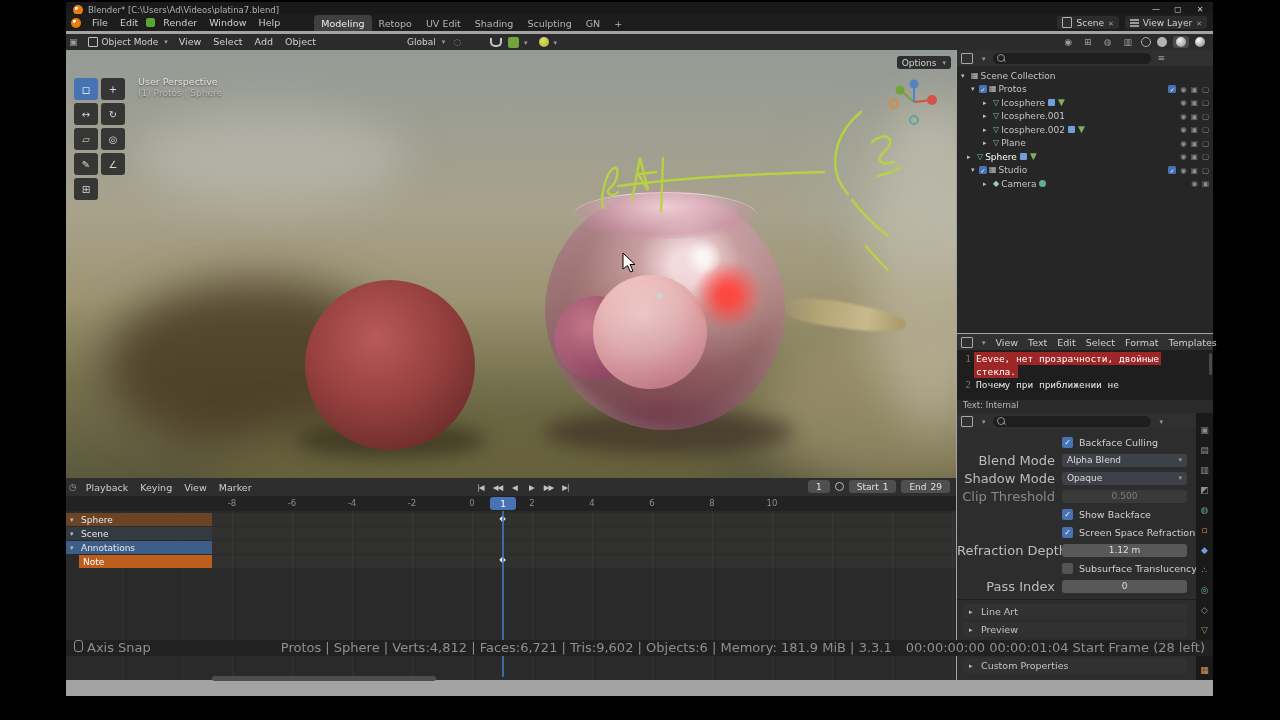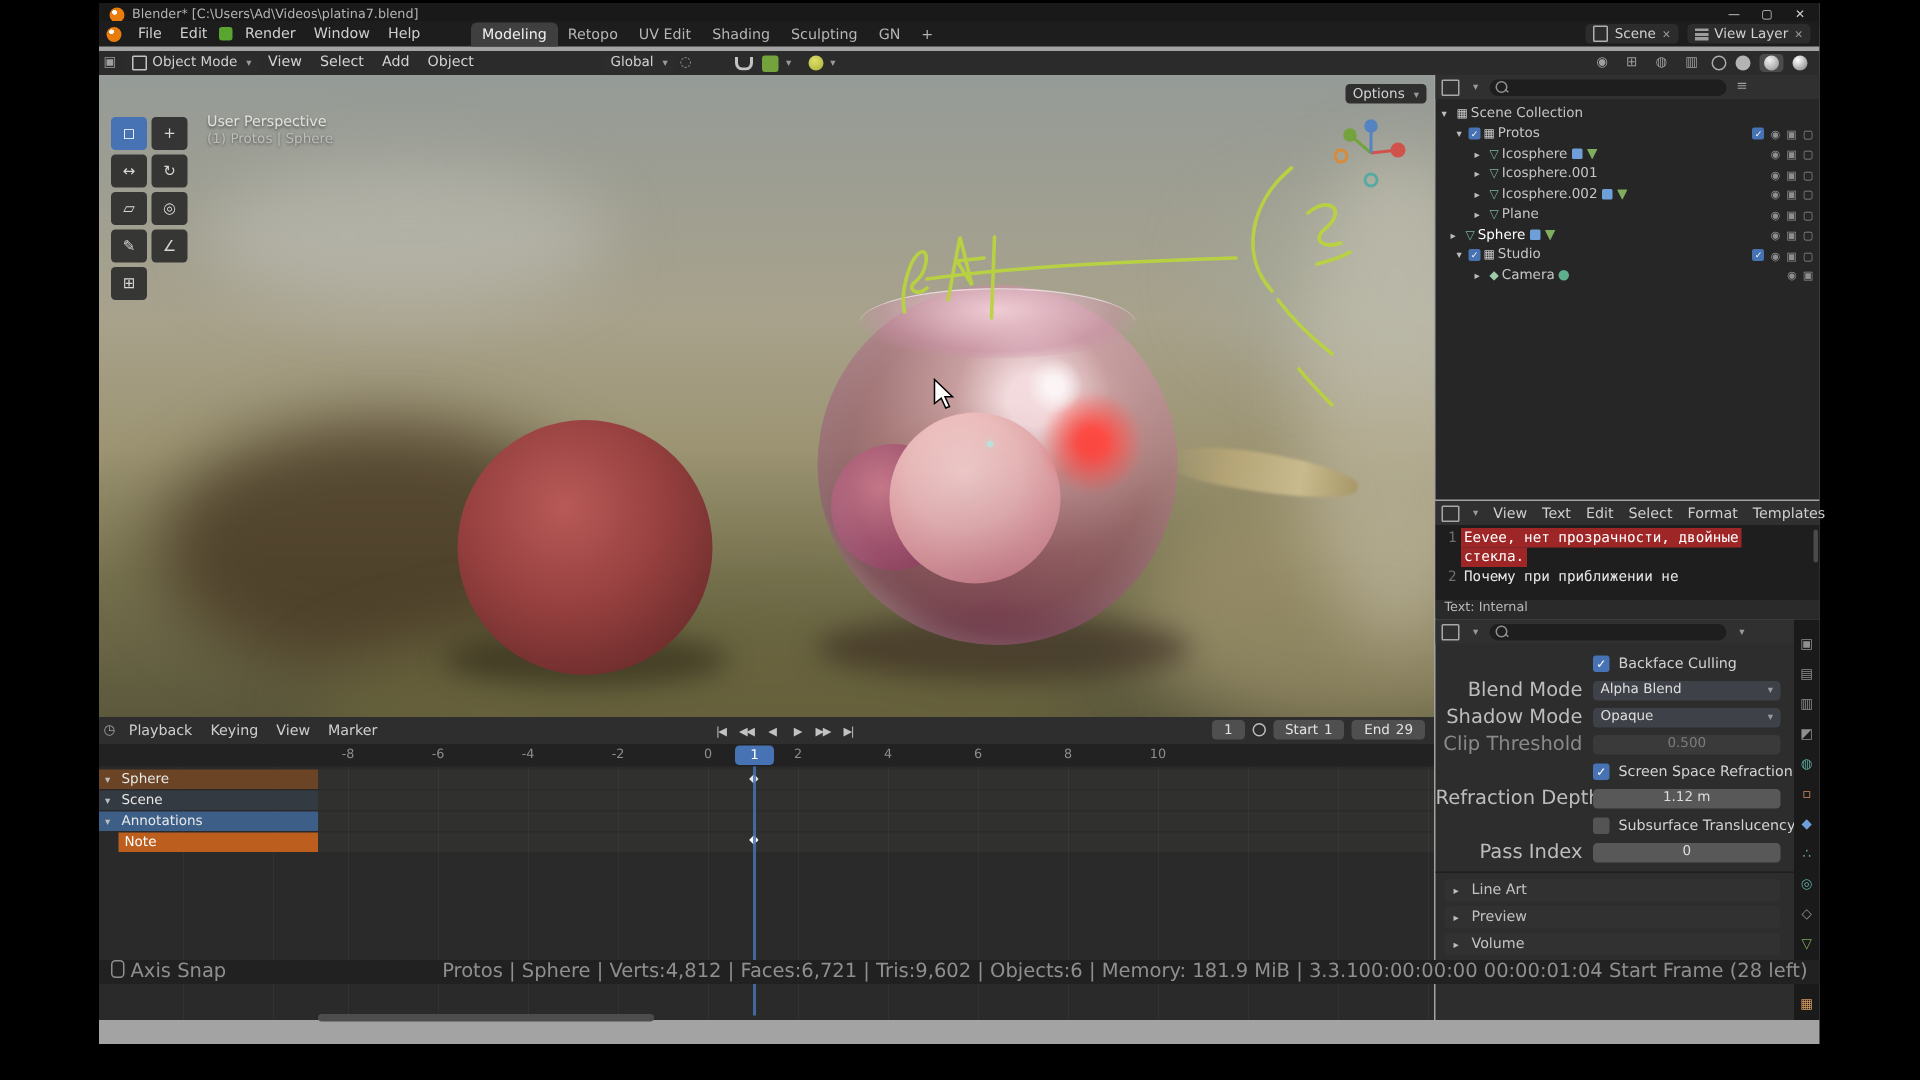--- a/index.html
+++ b/index.html
@@ -145,21 +145,21 @@
   .pt.world::before{content:"◍";color:#5fa8a0}.pt.render::before{content:"▣"}.pt.output::before{content:"▤"}
   .pt.vlayer::before{content:"▥"}.pt.scene::before{content:"◩"}.pt.object::before{content:"▫";color:#d98d5f}
   .pt.mods::before{content:"◆";color:#6f9fd8}.pt.parts::before{content:"∴";color:#5fa8a0}
   .pt.phys::before{content:"◎";color:#5fa8a0}.pt.constr::before{content:"◇"}
   .pt.data::before{content:"▽";color:#7fae5f}.pt.mat::before{content:"●";color:#d86a7a}
   .pt.tex::before{content:"▦";color:#d89a5f}
 
   
   #status{position:absolute;left:0;top:638px;width:100%;height:16px;background:#212121;display:flex;align-items:flex-start;padding:0 8px;box-sizing:border-box;color:#8f8f8f;font-size:13px}
   .mouseic{width:7px;height:10px;border:1px solid #8f8f8f;border-radius:3px;margin-right:4px;flex:none}
-  #status .right{margin-left:auto;display:flex;white-space:nowrap}
+  #status .right{margin-left:auto;display:flex;gap:14px;white-space:nowrap}
 
   
   #gizmo{position:absolute;left:820px;top:24px}
 </style>
 </head>
 <body>
 
 <div id="win">
 
   <div id="titlebar">
@@ -548,20 +548,24 @@
             </span>
         </div>
         <div class="prow">
           <span class="plab" style="color:#8a8a8a">Clip Threshold</span>
           <span class="pctl dis">
               <span>0.500</span>
             </span>
         </div>
         <div class="prow cbrow">
           <span class="cb on"></span>
+          <span class="cblab">Show Backface</span>
+        </div>
+        <div class="prow cbrow">
+          <span class="cb on"></span>
           <span class="cblab">Screen Space Refraction</span>
         </div>
         <div class="prow">
           <span class="plab">Refraction Depth</span>
           <span class="pctl">
               <span>1.12 m</span>
             </span>
         </div>
         <div class="prow cbrow">
           <span class="cb"></span>

